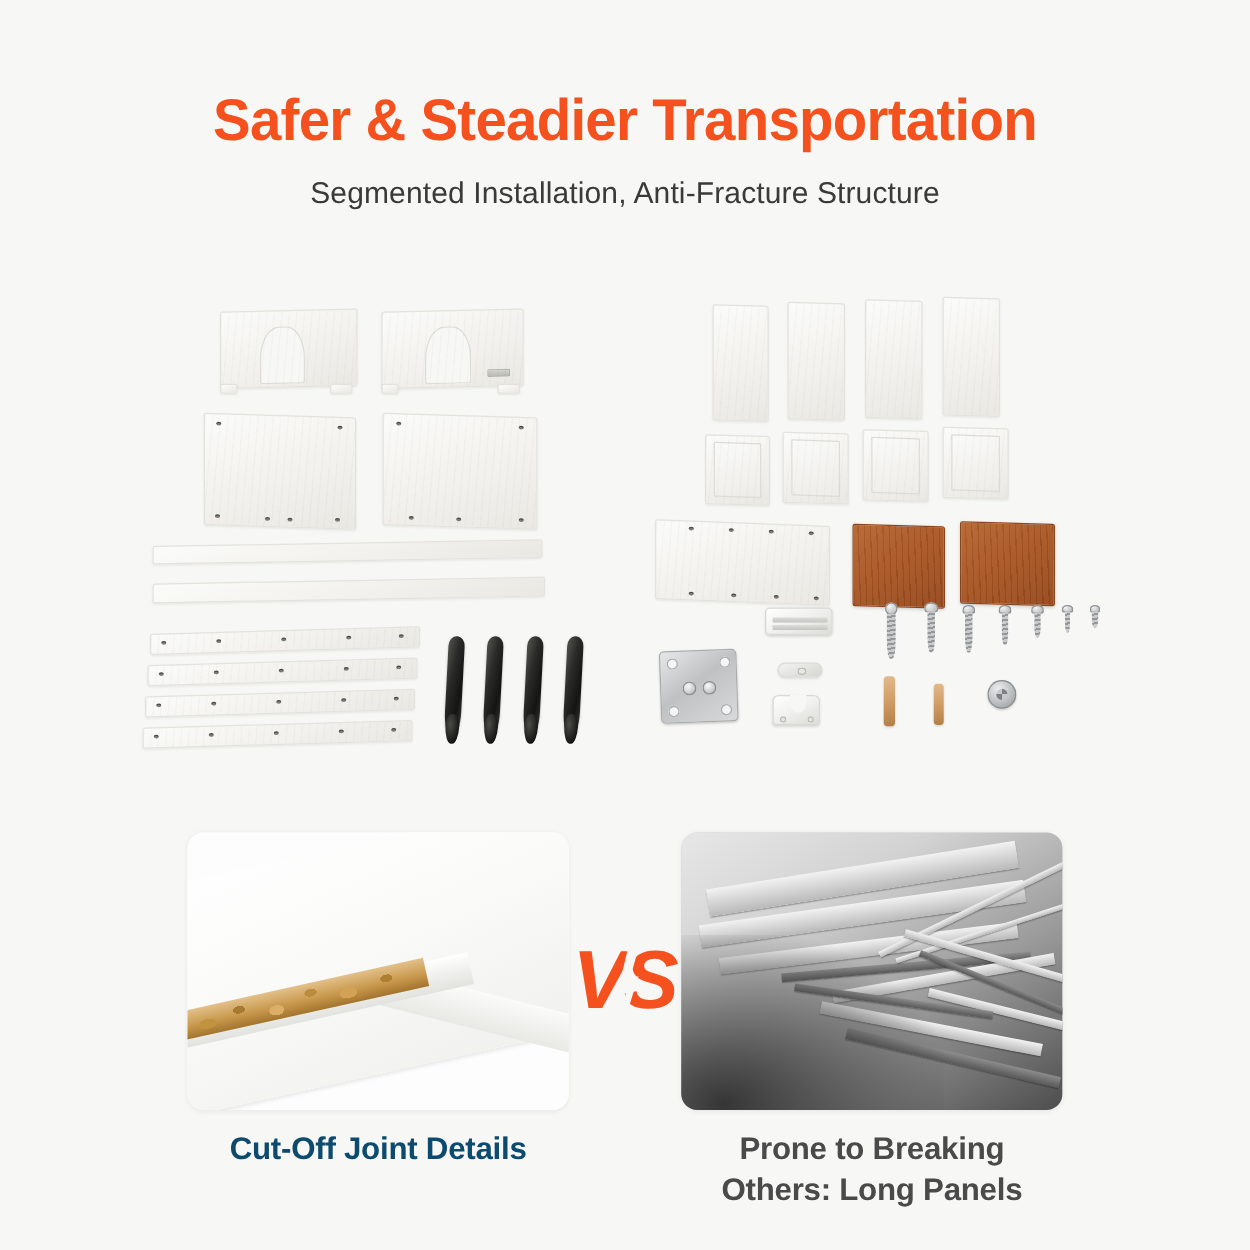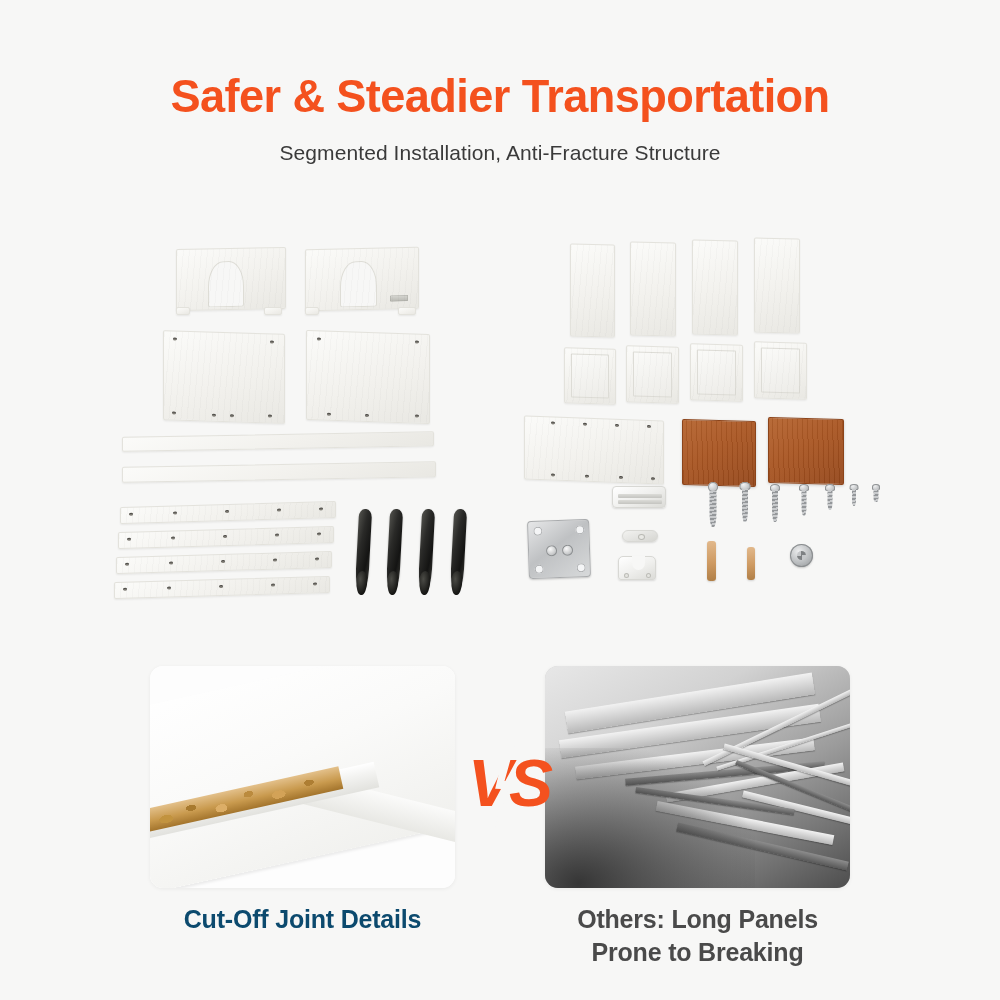--- a/index.html
+++ b/index.html
@@ -17,21 +17,21 @@
     margin-top: 68px;
     font-size: 47px;
     font-weight: 700;
     letter-spacing: -0.6px;
     color: #F4511E;
     font-family: "Liberation Sans", sans-serif;
     transform: scaleX(0.96);
   }
   .subheadline {
     margin-top: 18px;
-    font-size: 21px;
+    font-size: 24px;
     font-weight: 400;
     color: #3A3A3A;
     letter-spacing: 0.1px;
   }
 
   
   .parts { position: absolute; top: 228px; left: 0; width: 1000px; height: 410px; }
   .group { position: absolute; }
 
   
@@ -213,21 +213,21 @@
     background: radial-gradient(ellipse at 20% 90%, rgba(35,35,35,.85) 0%, rgba(70,70,70,.35) 55%, rgba(255,255,255,0) 75%);
   }
 
   
   .vs {
     position:absolute; left:458px; top:735px; width:92px; height:96px;
   }
   .vs-text {
     position:absolute; left:0; top:0; width:92px; height:96px;
     font-size: 66px; font-weight: 700; font-style: italic;
-    color:#F4511E; line-height:96px; text-align:right;
+    color:#F4511E; line-height:96px; text-align:left;
     letter-spacing:-3px;
     font-family:"Liberation Sans", sans-serif;
   }
   .bolt {
     position:absolute; left:34px; top:-2px; width:24px; height:100px;
     background:#F7F7F6;
     clip-path: polygon(62% 0%, 100% 0%, 52% 48%, 78% 48%, 18% 100%, 40% 56%, 14% 56%);
     transform: rotate(2deg);
   }
 
@@ -454,17 +454,17 @@
     </div>
 
     <div class="vs" style="top:69px;">
       <div class="vs-text">VS</div>
       <div class="bolt"></div>
     </div>
   </div>
 
   <div class="caption left">Cut-Off Joint Details</div>
   <div class="caption right">
+    <div>Prone to Breaking</div>
     <div>Others: Long Panels</div>
-    <div>Prone to Breaking</div>
   </div>
 
 </div>
 
 </body></html>

